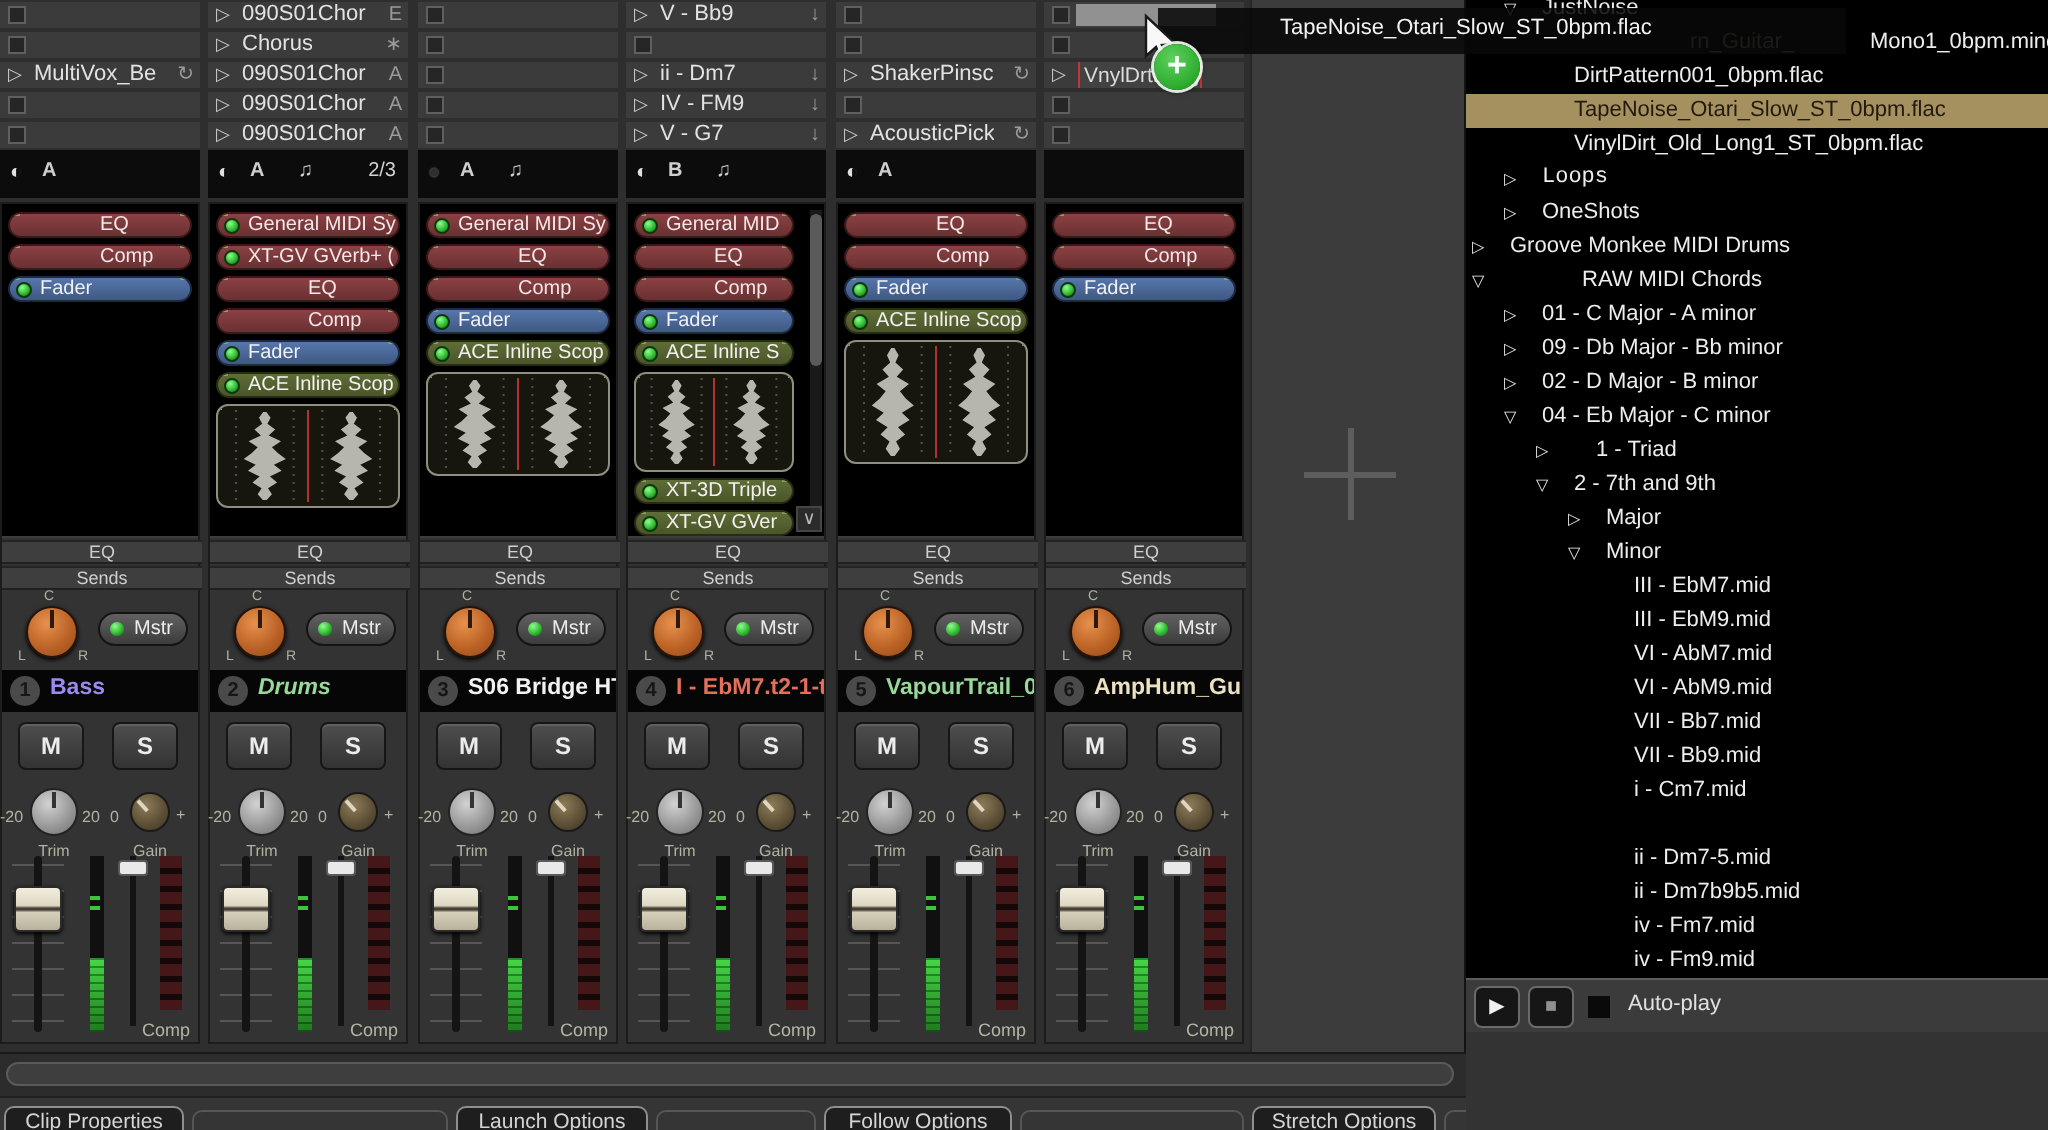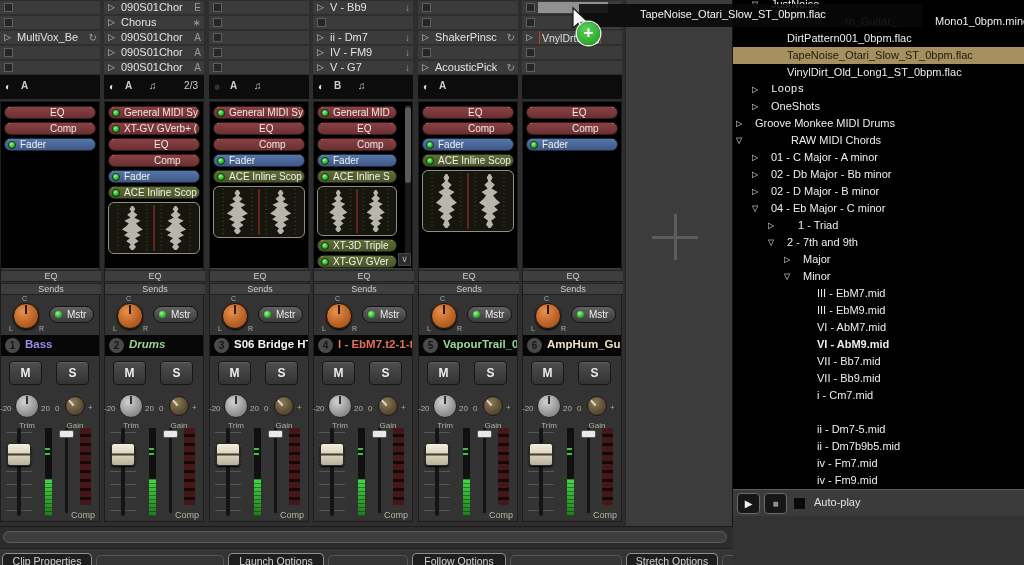--- a/index.html
+++ b/index.html
@@ -761,21 +761,21 @@
         <div class="trow" style="left: 0px; top: 132px; width: 291px; height: 17px;">
           <span class="tarrow" style="left: 3px;">▽</span>
           <span class="ttxt" style="left: 22px; padding-left: 36px;">RAW MIDI Chords</span>
         </div>
         <div class="trow" style="left: 0px; top: 149px; width: 291px; height: 17px;">
           <span class="tarrow" style="left: 19px;">▷</span>
           <span class="ttxt" style="left: 38px;">01 - C Major - A minor</span>
         </div>
         <div class="trow" style="left: 0px; top: 166px; width: 291px; height: 17px;">
           <span class="tarrow" style="left: 19px;">▷</span>
-          <span class="ttxt" style="left: 38px;">02 - Db Major - Bb minor</span>
+          <span class="ttxt" style="left: 38px;">09 - Db Major - Bb minor</span>
         </div>
         <div class="trow" style="left: 0px; top: 183px; width: 291px; height: 17px;">
           <span class="tarrow" style="left: 19px;">▷</span>
           <span class="ttxt" style="left: 38px;">02 - D Major - B minor</span>
         </div>
         <div class="trow" style="left: 0px; top: 200px; width: 291px; height: 17px;">
           <span class="tarrow" style="left: 19px;">▽</span>
           <span class="ttxt" style="left: 38px;">04 - Eb Major - C minor</span>
         </div>
         <div class="trow" style="left: 0px; top: 217px; width: 291px; height: 17px;">
@@ -797,21 +797,21 @@
         <div class="trow" style="left: 0px; top: 285px; width: 291px; height: 17px;">
           <span class="ttxt" style="left: 84px;">III - EbM7.mid</span>
         </div>
         <div class="trow" style="left: 0px; top: 302px; width: 291px; height: 17px;">
           <span class="ttxt" style="left: 84px;">III - EbM9.mid</span>
         </div>
         <div class="trow" style="left: 0px; top: 319px; width: 291px; height: 17px;">
           <span class="ttxt" style="left: 84px;">VI - AbM7.mid</span>
         </div>
         <div class="trow" style="left: 0px; top: 336px; width: 291px; height: 17px;">
-          <span class="ttxt" style="left: 84px; font-weight: bold;">VI - AbM9.mid</span>
+          <span class="ttxt" style="left: 84px;">VI - AbM9.mid</span>
         </div>
         <div class="trow" style="left: 0px; top: 353px; width: 291px; height: 17px;">
           <span class="ttxt" style="left: 84px;">VII - Bb7.mid</span>
         </div>
         <div class="trow" style="left: 0px; top: 370px; width: 291px; height: 17px;">
           <span class="ttxt" style="left: 84px;">VII - Bb9.mid</span>
         </div>
         <div class="trow" style="left: 0px; top: 387px; width: 291px; height: 17px;">
           <span class="ttxt" style="left: 84px;">i - Cm7.mid</span>
         </div>

